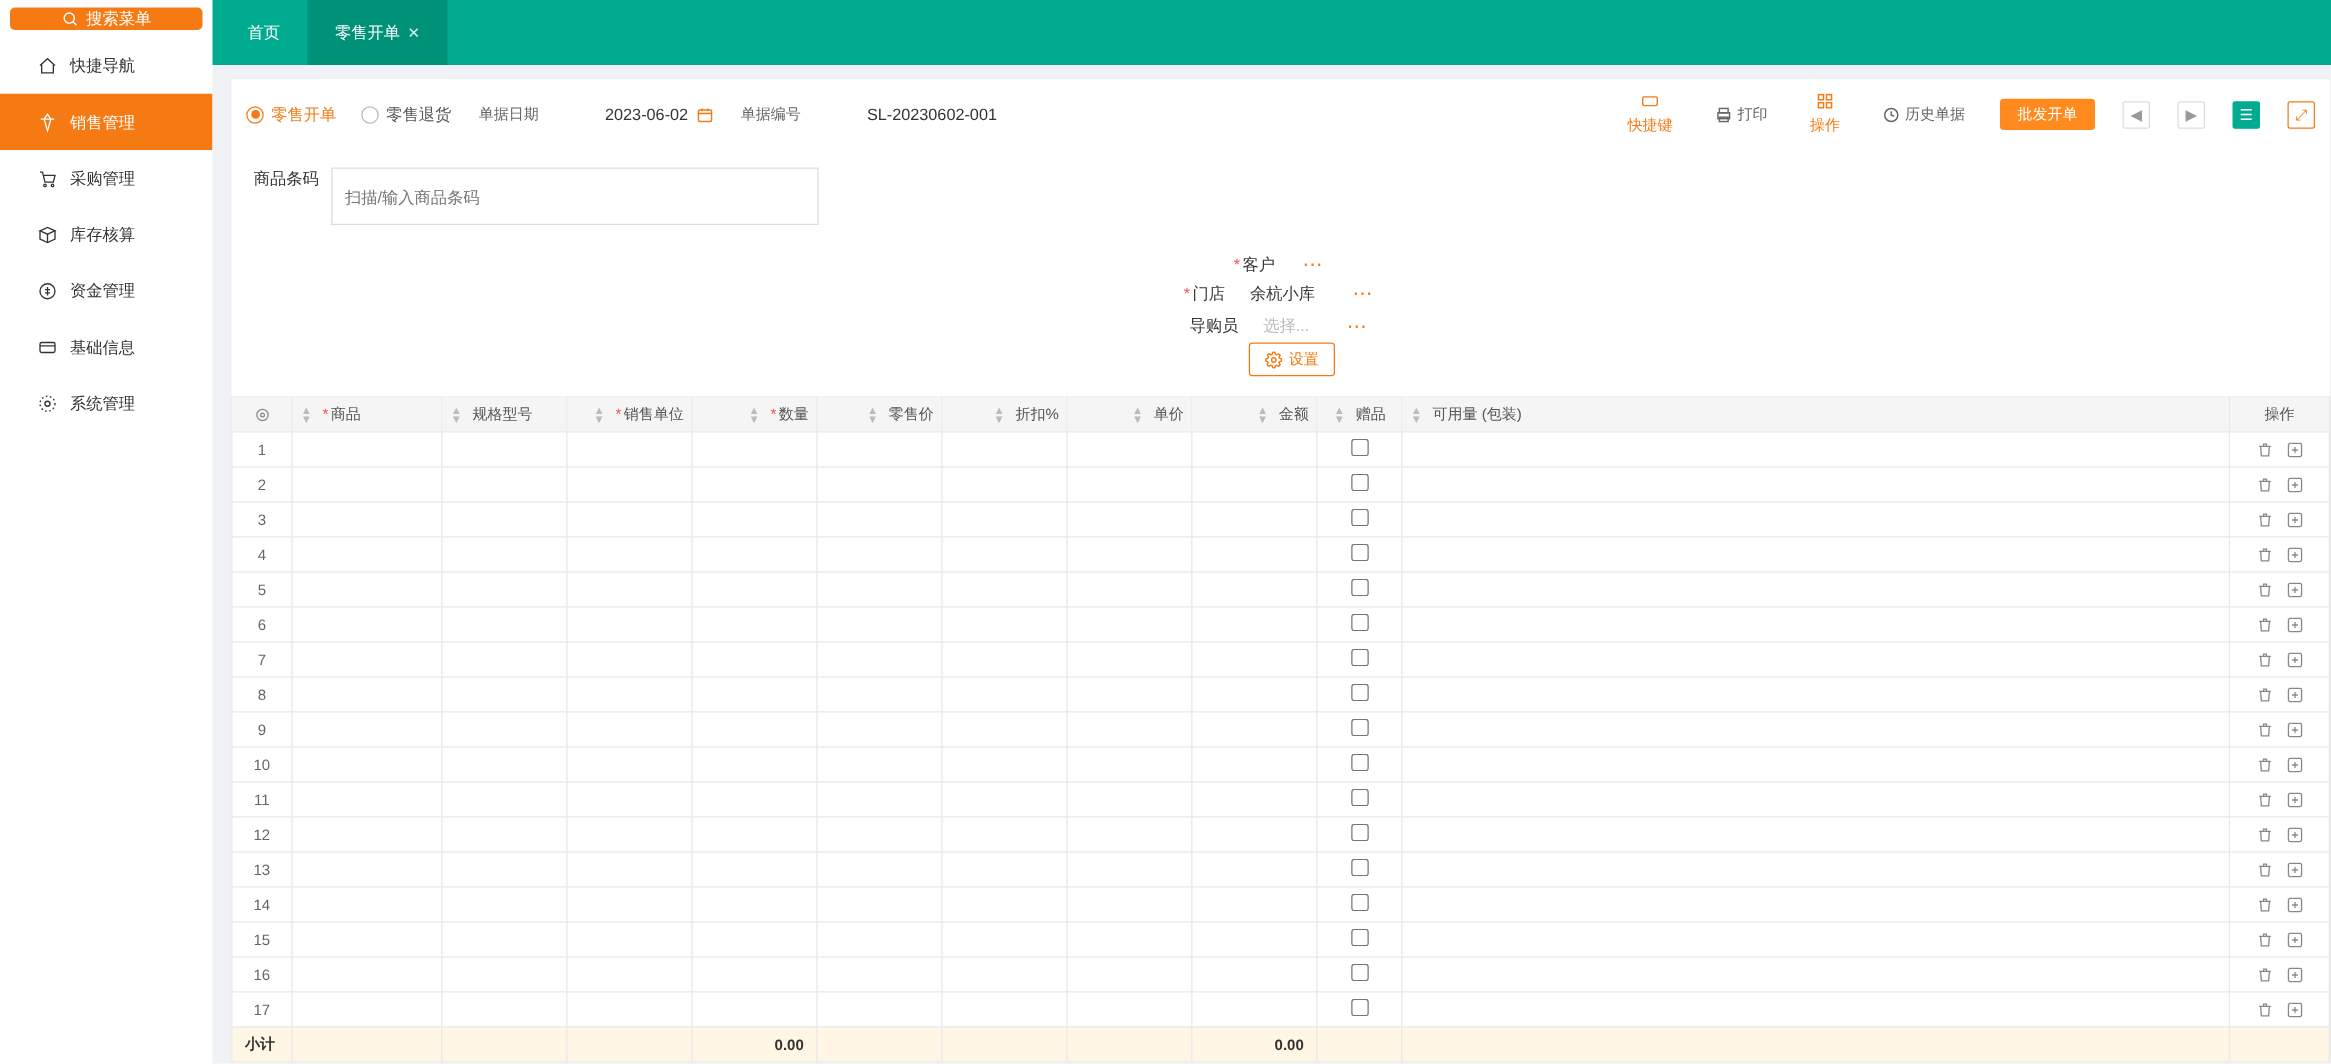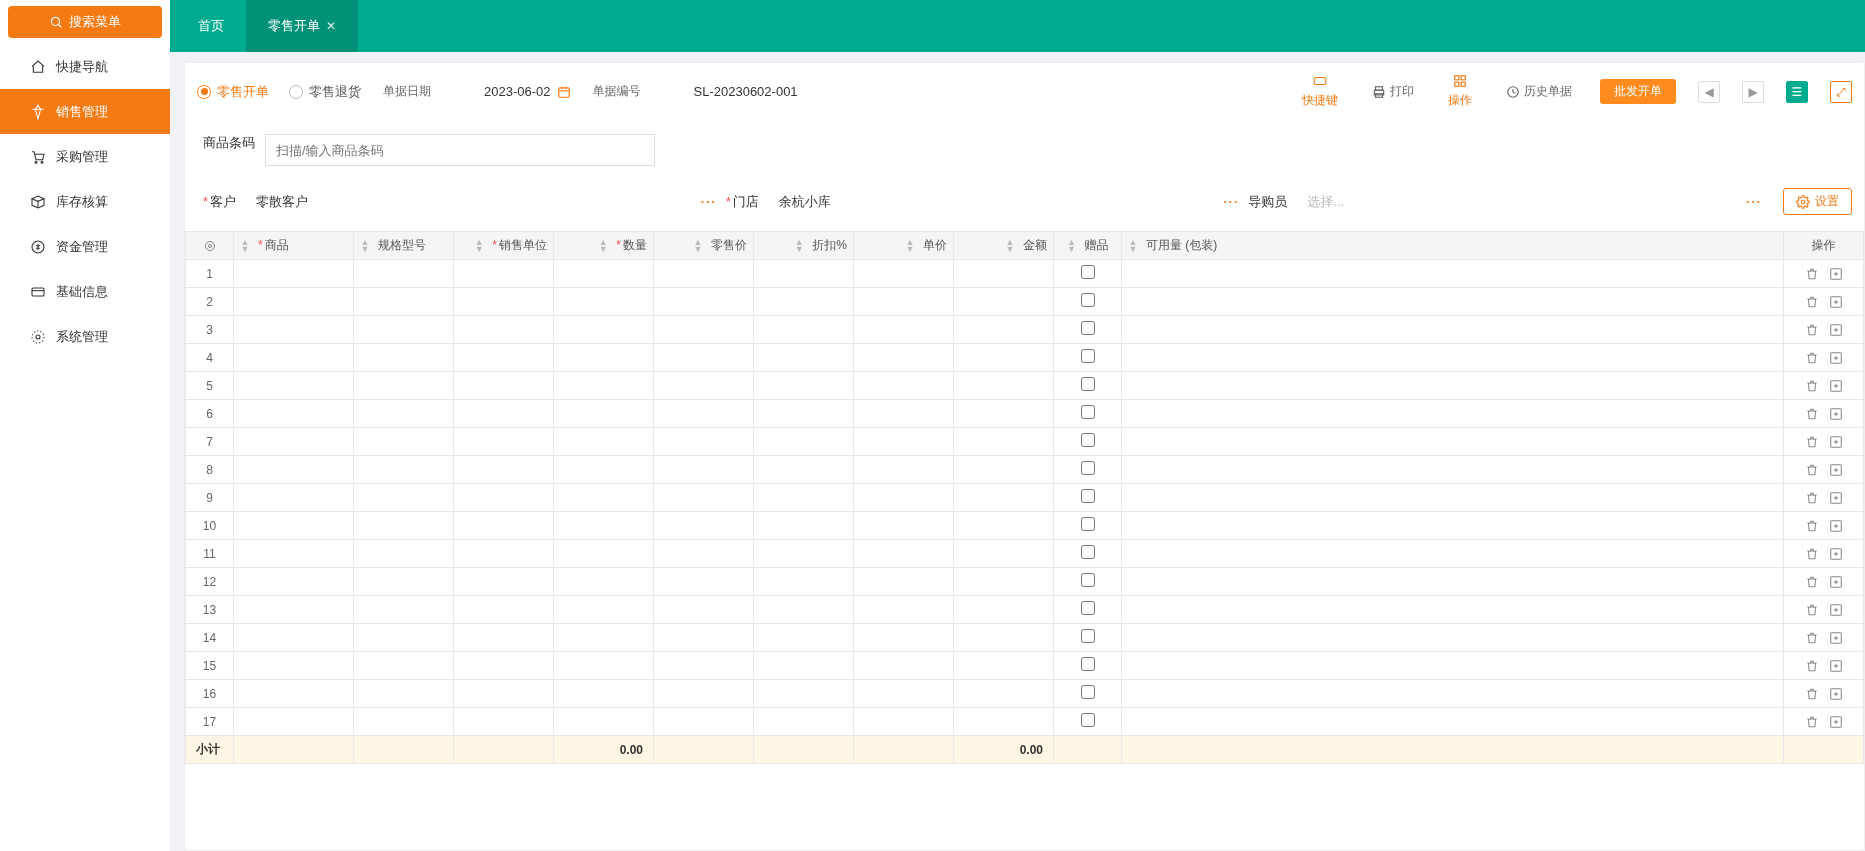--- a/index.html
+++ b/index.html
@@ -25,21 +25,21 @@
     display: flex;
     flex-direction: column;
   }
 
   
   .layout { display:flex; height:100%; }
   .sidebar { width:170px; background:#fff; display:flex; flex-direction:column; }
   .sidebar .search-menu {
     background: var(--orange);
     color:#fff;
-    height:32px;
+    height:18px;
     margin:6px 8px;
     border-radius:4px;
     display:flex;
     align-items:center;
     justify-content:center;
     gap:6px;
     font-size:13px;
   }
   .sidebar .menu-item {
     height:45px;
@@ -149,27 +149,28 @@
   .nav-btn.teal { background: var(--teal); border-color: var(--teal); color:#fff;}
   .nav-btn.orange-border { border-color: var(--orange); color: var(--orange); background:#fff; }
 
   .barcode-row {
     display:flex; 
     padding:16px 12px 10px 18px;
     gap:10px;
   }
   .barcode-row .label { font-size:13px; color:#333; }
   .barcode-row input {
-    width:390px; height:32px; border:1px solid #ddd; padding:0 10px;
+    width:390px; height:46px; border:1px solid #ddd; padding:0 10px;
     font-size:13px; outline:none;
   }
 
   .filter-row {
     display:flex; align-items:center;
     padding:12px 12px 16px 18px;
+    flex-direction:column;
   }
   .filter-block {
     display:flex; align-items:center; gap:12px; flex:1;
   }
   .filter-block .req { color: var(--red); margin-right:2px; }
   .filter-block .flabel { color:#333; }
   .filter-block .fvalue {
     flex:1; color:#333;
     padding:4px 8px;
   }
@@ -380,21 +381,20 @@
         </div>
 
         <div class="barcode-row">
           <span class="label">商品条码</span>
           <input type="text" placeholder="扫描/输入商品条码" style="">
         </div>
 
         <div class="filter-row">
           <div class="filter-block">
             <span class="flabel"><span class="req">*</span><span>客户</span></span>
-            <span class="fvalue">零散客户</span>
             <span class="dots">⋯</span>
           </div>
           <div class="filter-block">
             <span class="flabel"><span class="req">*</span><span>门店</span></span>
             <span class="fvalue">余杭小库</span>
             <span class="dots">⋯</span>
           </div>
           <div class="filter-block">
             <span class="flabel"><span>导购员</span></span>
             <span class="fvalue placeholder">选择...</span>

